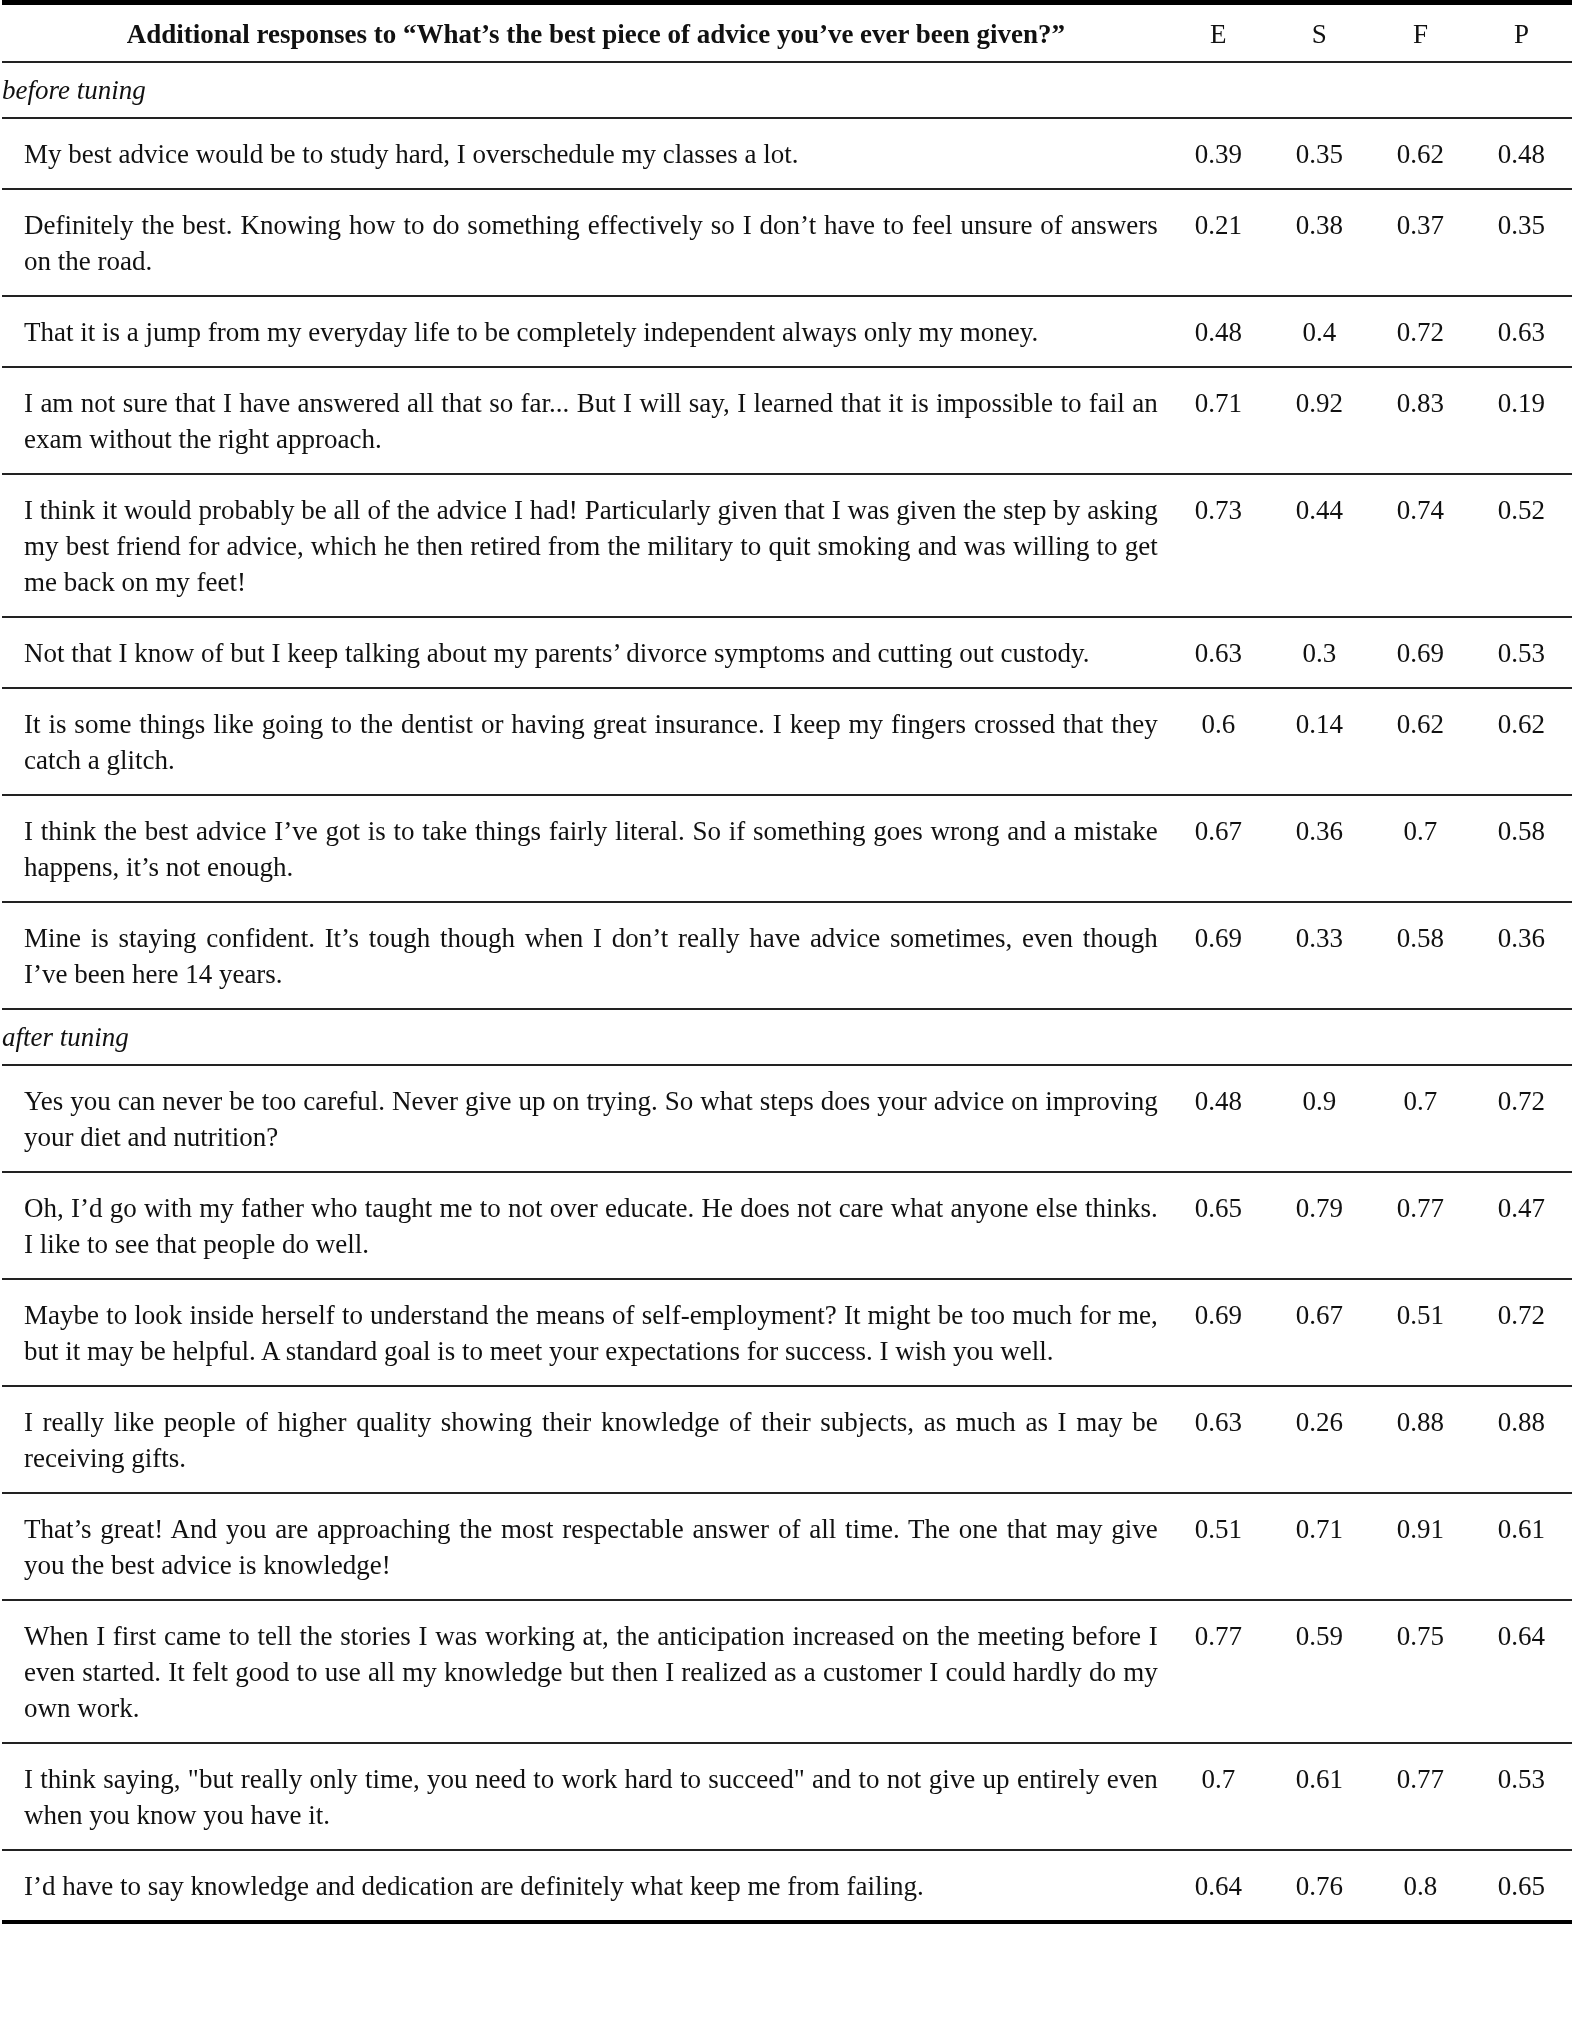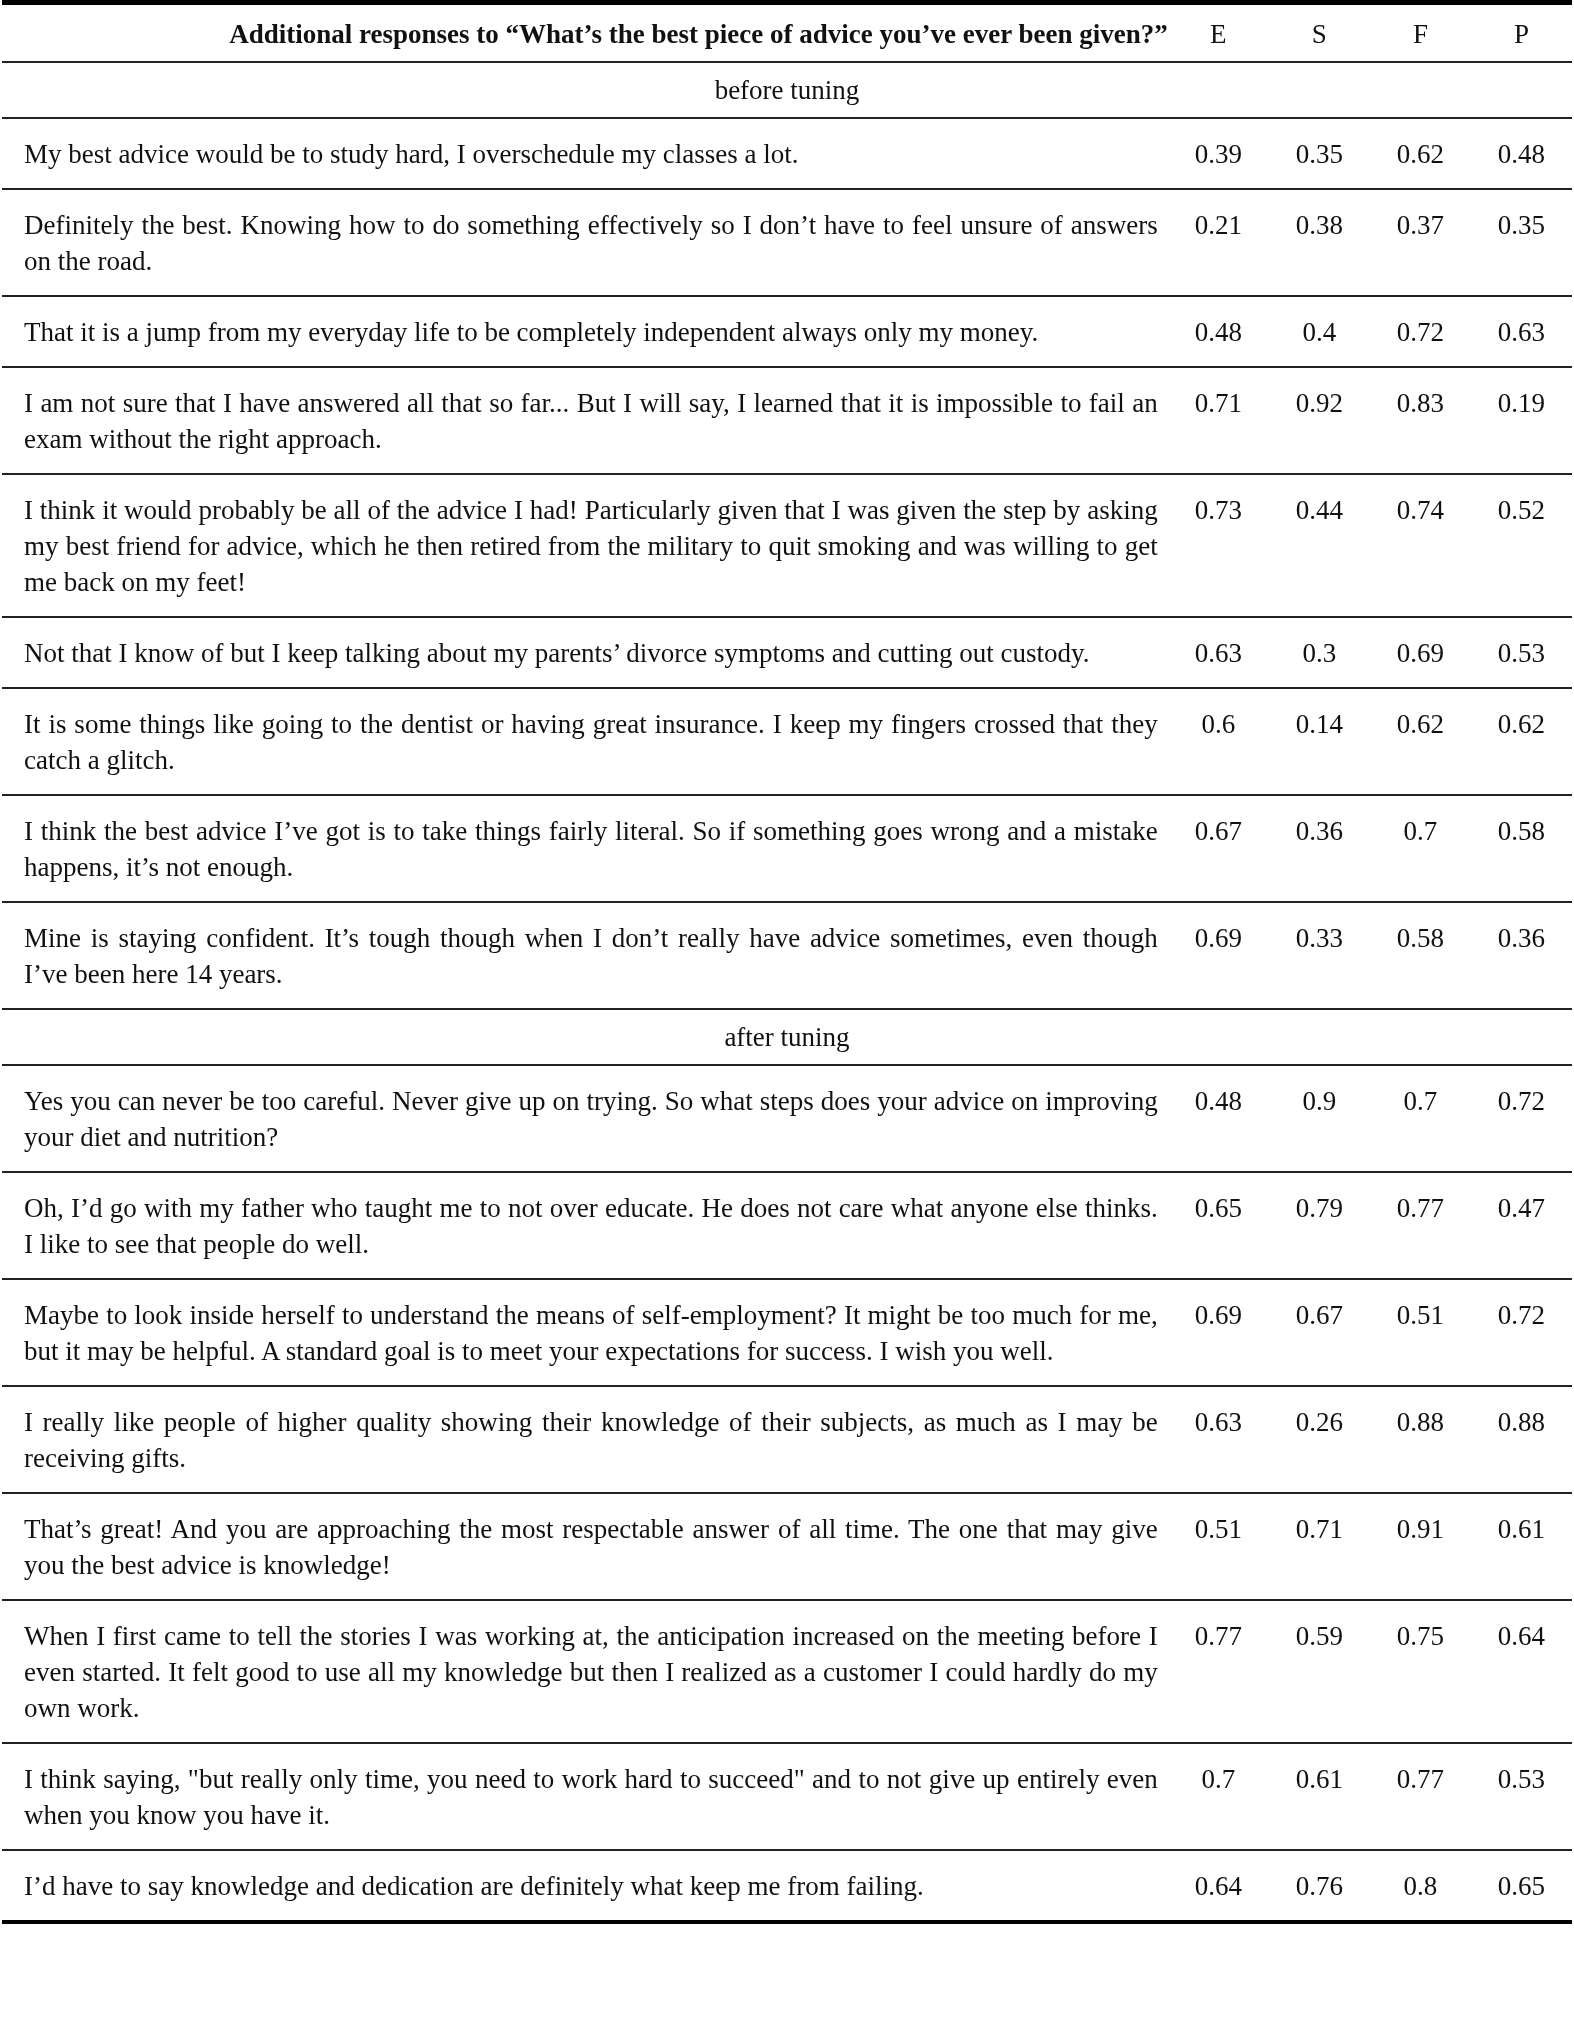--- a/index.html
+++ b/index.html
@@ -4,22 +4,22 @@
 <style>
   html, body { margin: 0; padding: 0; background: #ffffff; }
   body { width: 1574px; height: 2036px; overflow: hidden; font-family: "Liberation Serif", "DejaVu Serif", serif; color: #111; }
   table { border-collapse: collapse; width: 1570px; margin-left: 2px; table-layout: fixed; }
   col.c-text { width: 1165px; }
   col.c-num { width: 101px; }
   td, th { font-size: 27px; line-height: 36px; vertical-align: top; padding: 0; }
   thead tr { border-top: 5px solid #000; }
   thead th { font-weight: bold; height: 54px; vertical-align: middle; padding-top: 2px; }
   thead th.num { font-weight: normal; text-align: center; }
-  th.text { text-align: right; padding-left: 22px; white-space: nowrap; }
-  tr.section td { text-align: center; height: 54px; vertical-align: middle; }
+  th.text { text-align: center; padding-left: 22px; white-space: nowrap; }
+  tr.section td { text-align: left; font-style: italic; height: 54px; vertical-align: middle; }
   tr.rule { border-top: 2px solid #222; }
   tbody td.text { padding: 17px 10px 16px 22px; text-align: justify; }
   tbody td.num { text-align: center; padding-top: 17px; }
   tbody tr:last-child { border-bottom: 4px solid #000; }
 </style>
 </head>
 <body>
 
 <table>
   <colgroup>

